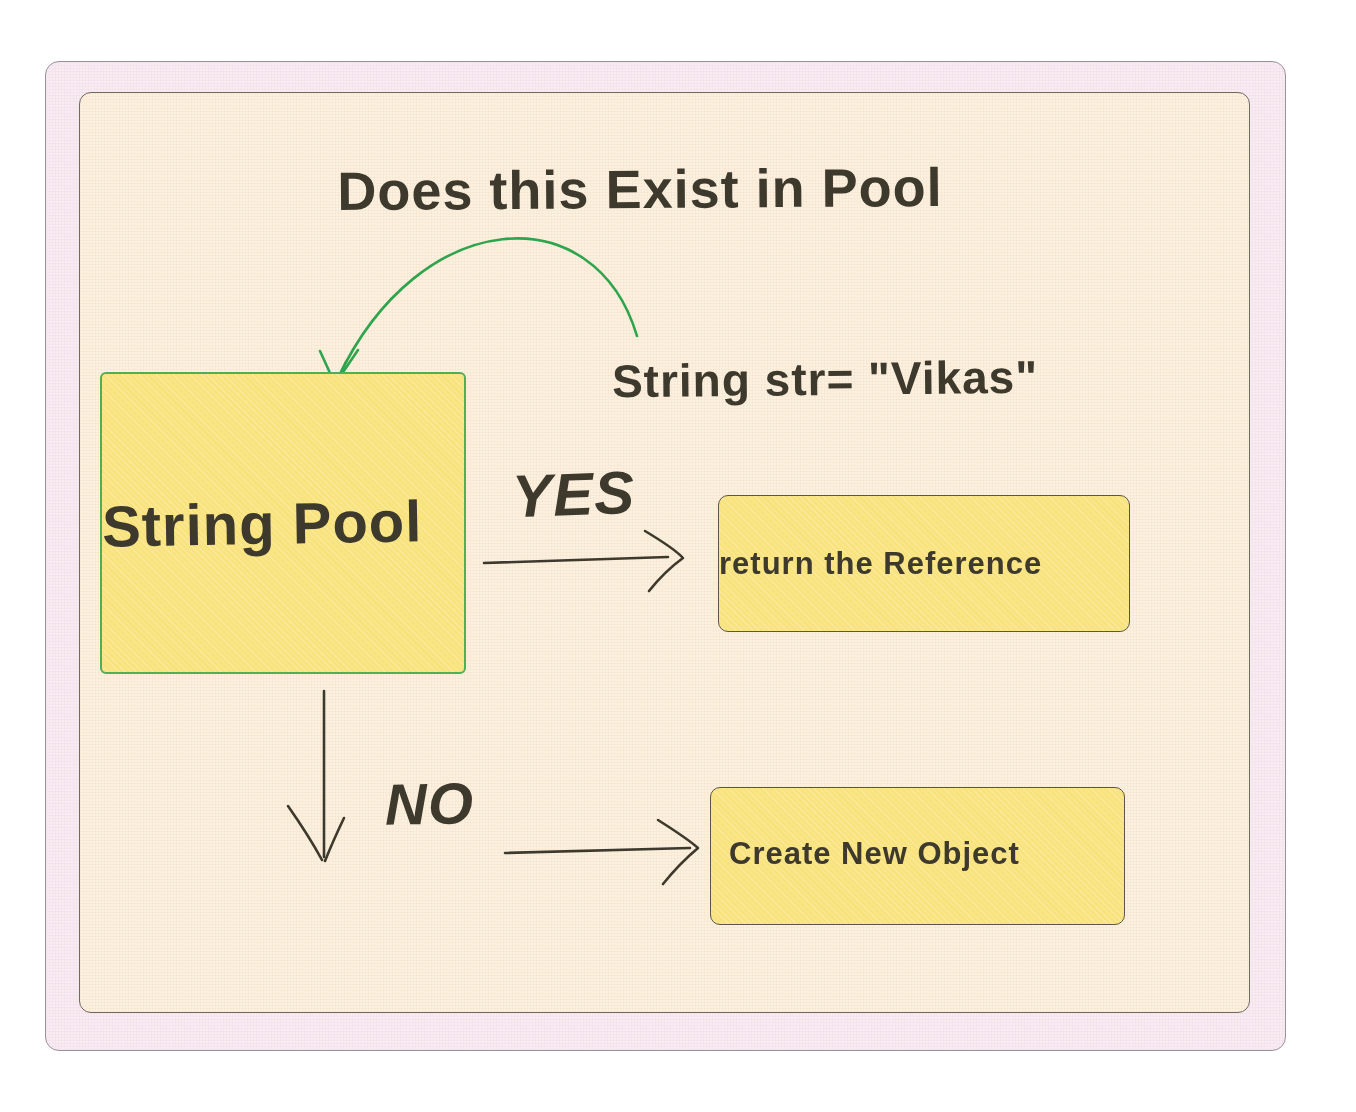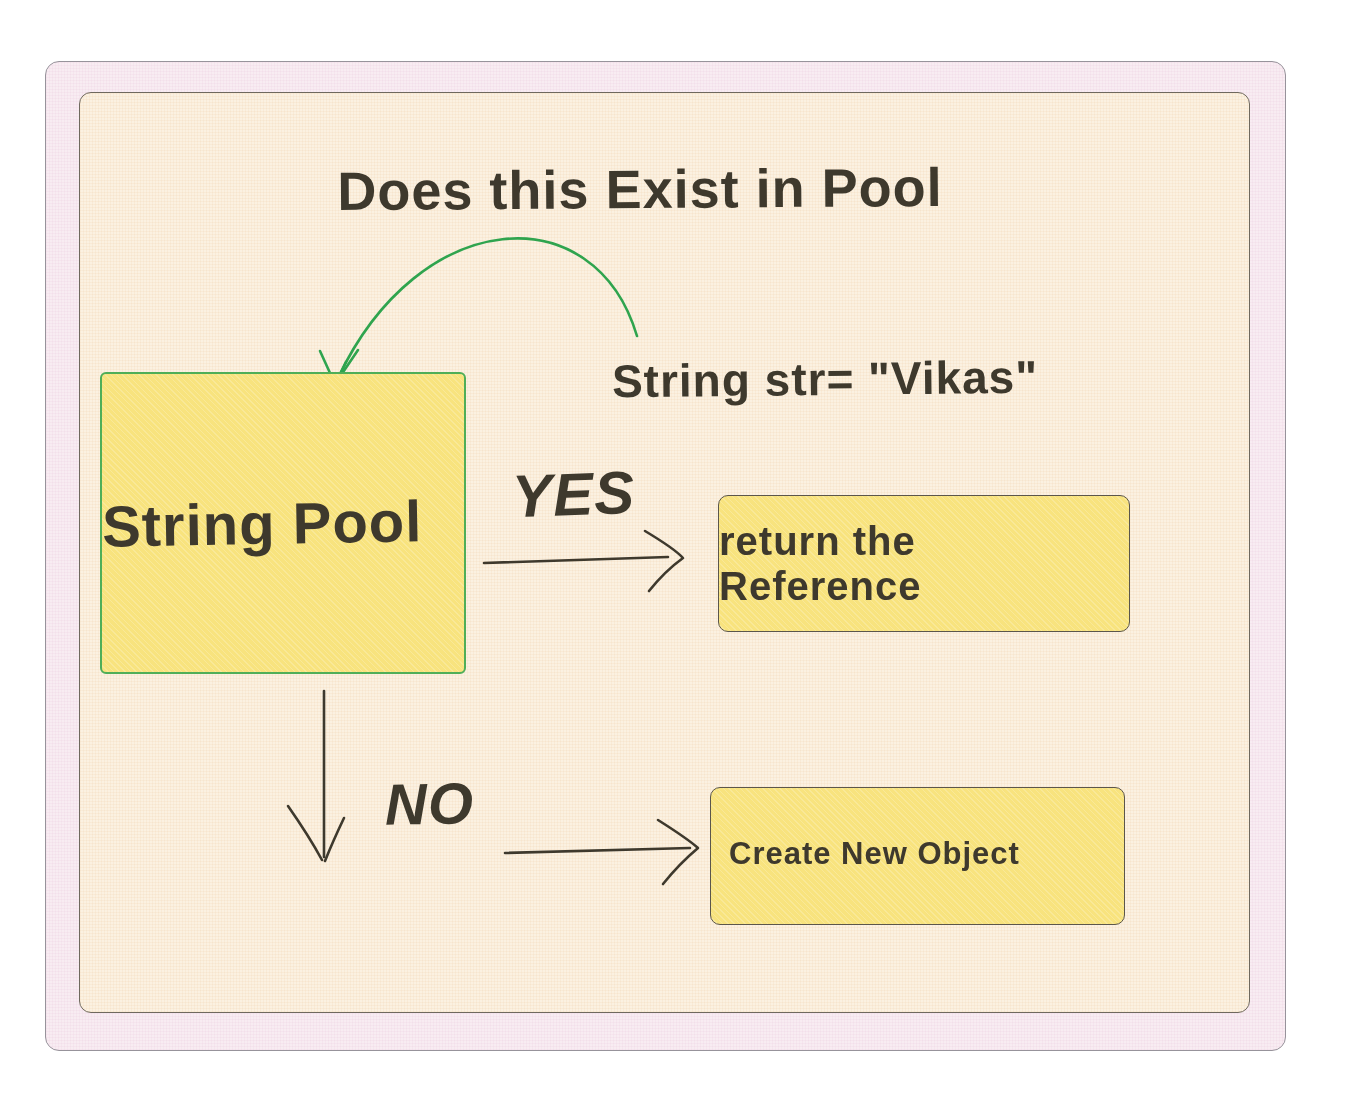--- a/index.html
+++ b/index.html
@@ -41,21 +41,21 @@
   }
   .string-pool-node{
     left:100px;top:372px;width:366px;height:302px;
     border:2px solid var(--pool-border,#4fae58);border-radius:6px;
   }
   .string-pool-node .node-label{font-size:58px;font-weight:bold;transform:rotate(-1deg);}
   .return-node{
     left:718px;top:495px;width:412px;height:137px;
     border:1.5px solid var(--node-border,#5b564b);border-radius:10px;
   }
-  .return-node .node-label{font-size:40px;font-weight:bold;}
+  .return-node .node-label{font-size:31px;font-weight:bold;}
   .create-node{
     left:710px;top:787px;width:415px;height:138px;
     border:1.5px solid var(--node-border,#5b564b);border-radius:10px;
     flex-direction:row;align-items:flex-start;justify-content:flex-start;
     padding:46px 10px 0 18px;line-height:40px;
   }
   .create-node .node-line{font-size:31px;font-weight:bold;}
   .edge-label{position:absolute;font-weight:bold;font-style:italic;white-space:nowrap;}
   .yes-label{left:512px;top:460px;font-size:60px;transform:rotate(-2deg);}
   .no-label{left:385px;top:770px;font-size:58px;transform:rotate(-1deg);}

